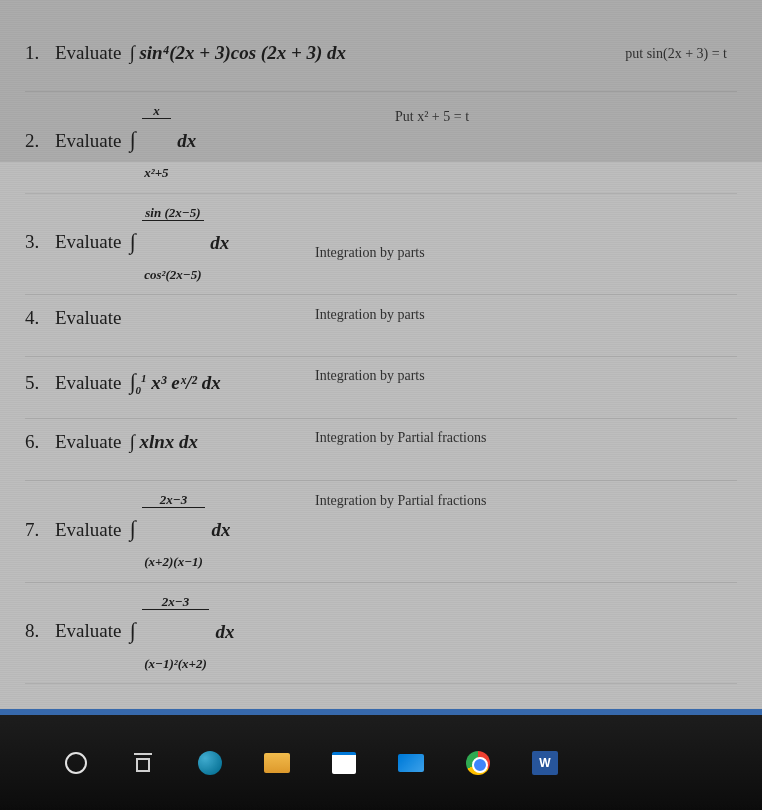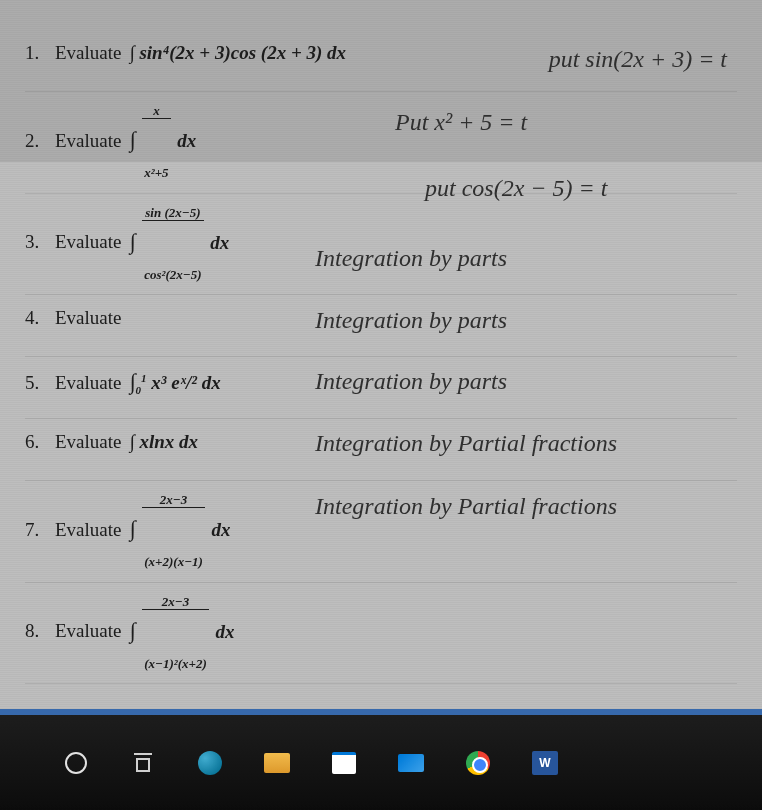--- a/index.html
+++ b/index.html
@@ -61,23 +61,22 @@
     }
     .label {
       margin-right: 8px;
     }
     .math {
       font-style: italic;
       font-weight: bold;
     }
     .hint {
       position: absolute;
-      font-size: 24px;
+      font-size: 14px;
       color: #333;
-      font-style: italic;
     }
     .hint1 { right: 10px; top: 16px; }
     .hint2 { left: 370px; top: 79px; text-align: center; }
     .hint3 { left: 400px; top: 145px; }
     .hint4 { left: 290px; top: 215px; }
     .hint5 { left: 290px; top: 277px; }
     .hint6 { left: 290px; top: 338px; }
     .hint7 { left: 290px; top: 400px; }
     .hint8 { left: 290px; top: 463px; }
     .frac {
@@ -256,21 +255,20 @@
     <div class="row">
       <span class="num">3.</span>
       <span class="problem">
         <span class="label">Evaluate</span>
         <span class="math"><span class="intg">∫</span>
           <span class="frac"><span class="top">sin (2x−5)</span><span class="bot">cos²(2x−5)</span></span>
           <span>dx</span>
         </span>
       </span>
     </div>
-    <span class="hint hint3">put cos(2x − 5) = t</span>
 
     <div class="row">
       <span class="num">4.</span>
       <span class="problem">
         <span class="label">Evaluate</span>
       </span>
     </div>
     <span class="hint hint4">Integration by parts</span>
 
     <div class="row">

